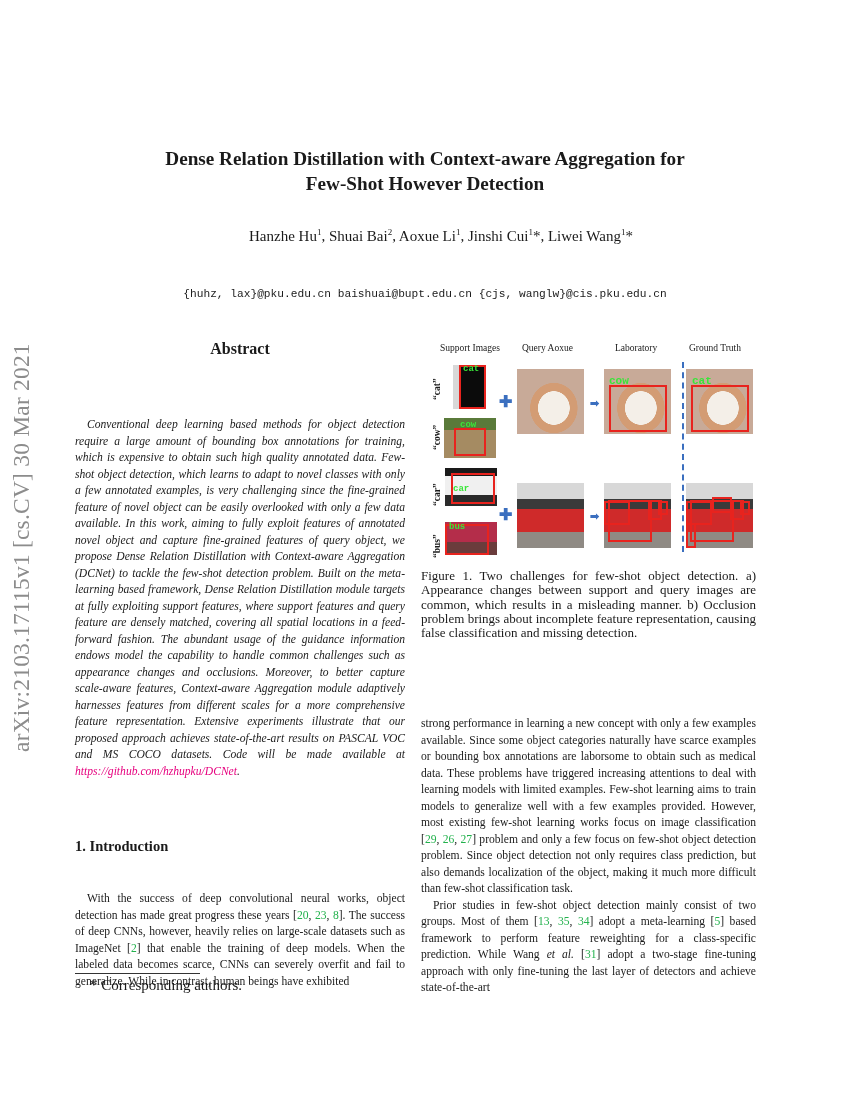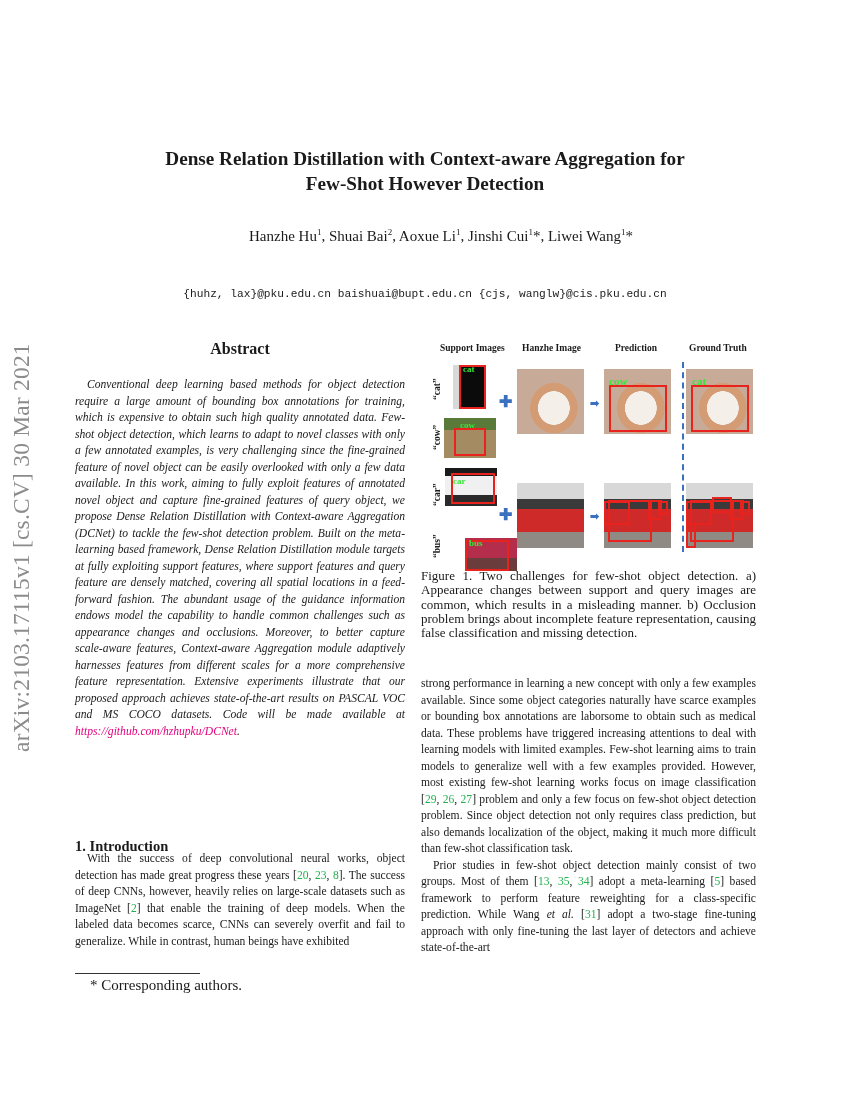--- a/index.html
+++ b/index.html
@@ -8,42 +8,42 @@
   .abs { position: absolute; }
   .title { left: 0; width: 850px; top: 146px; text-align: center; font-weight: bold;
            font-size: 19.2px; line-height: 25px; }
   .authors { left: 0; width: 850px; top: 227px; text-align: center; font-size: 15px; line-height: 19px; padding-left: 16px; }
   .authors sup { font-size: 9px; vertical-align: 6px; line-height: 0; }
   .emails { left: 0; width: 850px; top: 288px; text-align: center;
             font-family: "Liberation Mono", "DejaVu Sans Mono", monospace; font-size: 11.2px; }
   .arxiv { left: 8px; top: 752px; transform-origin: 0 0; transform: rotate(-90deg);
            font-size: 23.5px; color: #8c8c8c; white-space: nowrap; letter-spacing: 0.2px; }
   .h-abstract { left: 75px; width: 330px; top: 340px; text-align: center; font-weight: bold; font-size: 16px; }
-  .col { font-size: 11.6px; line-height: 16.5px; text-align: justify; }
+  .col { font-size: 11.6px; line-height: 16.5px; text-align: justify; margin-top: 40px; }
   .left-col { left: 75px; width: 330px; }
   .right-col { left: 421px; width: 335px; }
   .abstract { top: 377px; font-style: italic; }
   .indent { text-indent: 12px; }
   p { margin: 0; }
   .link { color: #e6007e; font-style: italic; }
   .cite { color: #22b14c; }
   .h-intro { left: 75px; top: 822px; font-weight: bold; font-size: 14.5px; margin-top: 16px; }
   .intro { top: 851px; }
   .footnote-rule { left: 75px; top: 973px; width: 125px; height: 0; border-top: 1px solid #333; }
   .footnote { left: 90px; top: 977px; font-size: 15px; }
   .right-text { top: 676px; }
   .caption { left: 421px; width: 335px; top: 569px; font-size: 13px; line-height: 14.3px; text-align: justify; }
 
   
   .fig { left: 430px; top: 340px; width: 340px; height: 215px; }
-  .fh { position: absolute; top: 3px; font-size: 9.5px; font-weight: bold; white-space: nowrap; }
+  .fh { position: absolute; top: 3px; font-size: 9.5px; font-weight: normal; white-space: nowrap; }
   .vlabel { position: absolute; transform: rotate(-90deg); transform-origin: center; font-size: 9.5px; font-weight: bold; white-space: nowrap; }
   .img { position: absolute; overflow: hidden; }
   .bbox { position: absolute; border: 2px solid #e8231e; box-sizing: border-box; }
-  .blabel { position: absolute; color: #39e639; font-family: Liberation Serif, serif; font-weight: bold; font-size: 9px; }
+  .blabel { position: absolute; color: #39e639; font-family: Liberation Mono, monospace; font-weight: bold; font-size: 9px; }
   .plus { position: absolute; color: #3b6fbf; font-weight: bold; font-size: 16px; font-family: "Liberation Sans", sans-serif; }
   .arrow { position: absolute; color: #3b6fbf; font-size: 11px; font-weight: bold; font-family: "Liberation Sans", sans-serif; }
   .dash { position: absolute; left: 252px; top: 22px; height: 190px; border-left: 2px dashed #3b6fbf; }
 </style>
 </head>
 <body>
 
 <div class="abs arxiv">arXiv:2103.17115v1  [cs.CV]  30 Mar 2021</div>
 
 <div class="abs title">
@@ -65,45 +65,45 @@
 
 <div class="abs h-intro">1. Introduction</div>
 <div class="abs col left-col intro">
   <p class="indent"><span>With the success of deep convolutional neural works, object detection has made great progress these years [</span><span class="cite">20</span><span>, </span><span class="cite">23</span><span>, </span><span class="cite">8</span><span>]. The success of deep CNNs, however, heavily relies on large-scale datasets such as ImageNet [</span><span class="cite">2</span><span>] that enable the training of deep models. When the labeled data becomes scarce, CNNs can severely overfit and fail to generalize. While in contrast, human beings have exhibited</span></p>
 </div>
 <div class="abs footnote-rule"></div>
 <div class="abs footnote">* Corresponding authors.</div>
 
 <div class="abs fig">
   <div class="fh" style="left:10px">Support Images</div>
-  <div class="fh" style="left:92px">Hanzhe Image</div>
-  <div class="fh" style="left:185px">Prediction</div>
+  <div class="fh" style="left:92px">Query Aoxue</div>
+  <div class="fh" style="left:185px">Laboratory</div>
   <div class="fh" style="left:259px">Ground Truth</div>
 
   <div class="vlabel" style="left:-8px; top:40px; width:30px">“cat”</div>
   <div class="vlabel" style="left:-8px; top:90px; width:30px">“cow”</div>
   <div class="vlabel" style="left:-8px; top:146px; width:30px">“car”</div>
   <div class="vlabel" style="left:-8px; top:198px; width:30px">“bus”</div>
 
   <div class="img" style="left:23px; top:25px; width:33px; height:44px; background:linear-gradient(90deg,#d8d8d8 0 20%,#0b0b0b 20% 100%);">
     <div class="bbox" style="left:6px; top:0; width:27px; height:44px;"></div>
     <div class="blabel" style="left:10px; top:-1px;">cat</div>
   </div>
 
   <div class="img" style="left:14px; top:78px; width:52px; height:40px; background:linear-gradient(180deg,#5a7a3a 0 30%,#a58b62 30% 100%);">
     <div class="bbox" style="left:10px; top:10px; width:32px; height:28px;"></div>
     <div class="blabel" style="left:16px; top:2px;">cow</div>
   </div>
 
   <div class="img" style="left:15px; top:128px; width:52px; height:38px; background:linear-gradient(180deg,#1a1a1a 0 20%,#f0f0f0 20% 70%,#2a2a2a 70% 100%);">
     <div class="bbox" style="left:6px; top:5px; width:44px; height:31px;"></div>
-    <div class="blabel" style="left:8px; top:8px;">car</div>
+    <div class="blabel" style="left:8px; top:16px;">car</div>
   </div>
 
-  <div class="img" style="left:15px; top:198px; width:52px; height:33px; background:linear-gradient(180deg,#b42d4a 0 60%,#6a3c3c 60% 100%);margin-left:20px;">
+  <div class="img" style="left:15px; top:182px; width:52px; height:33px; background:linear-gradient(180deg,#b42d4a 0 60%,#6a3c3c 60% 100%);">
     <div class="bbox" style="left:0; top:2px; width:44px; height:31px;"></div>
     <div class="blabel" style="left:4px; top:0;">bus</div>
   </div>
 
   <div class="plus" style="left:69px; top:52px">✚</div>
   <div class="plus" style="left:69px; top:165px">✚</div>
 
   <div class="img" style="left:87px; top:29px; width:67px; height:65px; background:radial-gradient(ellipse at 55% 60%,#f4efe8 0 30%,#d39c74 31% 45%,#c8aa98 46% 100%);"></div>
   <div class="img" style="left:87px; top:143px; width:67px; height:65px; background:linear-gradient(180deg,#d8d8d8 0 25%,#3a3a3a 25% 40%,#cf2a2a 40% 75%,#8f8a84 75% 100%);"></div>
 

